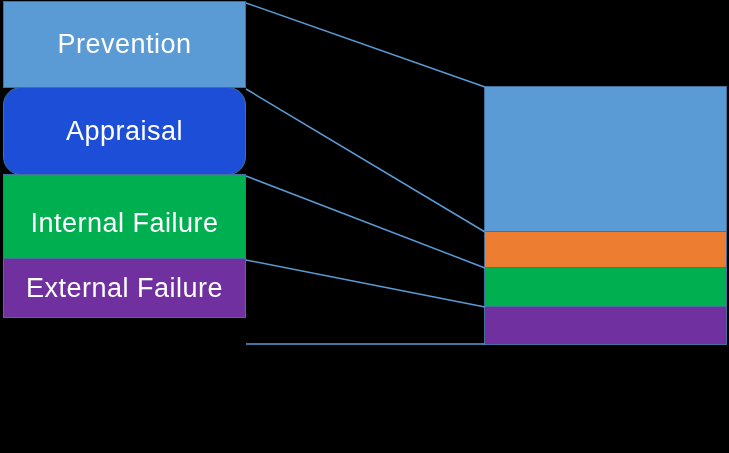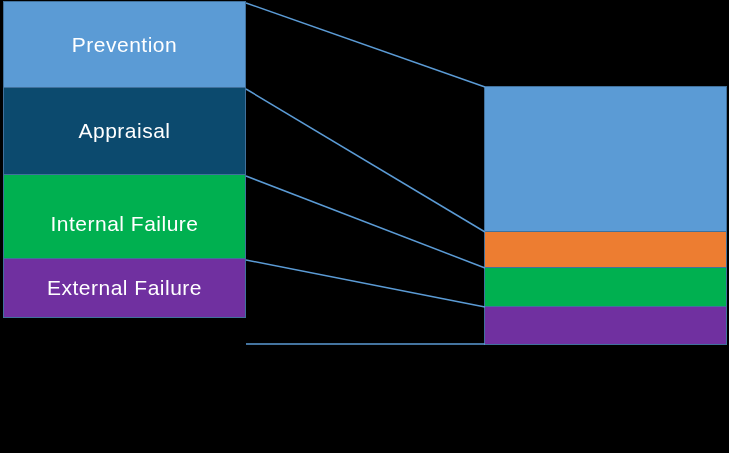--- a/index.html
+++ b/index.html
@@ -38,21 +38,21 @@
     display: flex;
     align-items: center;
     justify-content: center;
   }
   .segment + .segment {
     border-top-width: 1px;
     margin-top: -1px;
   }
   .seg-label {
     color: #FFFFFF;
-    font-size: 21px;
+    font-size: 27px;
     font-weight: 400;
     letter-spacing: 0.5px;
     white-space: nowrap;
   }
   
   .l-seg-0 { height: 87px; }
   .l-seg-1 { height: 88px; }
   .l-seg-2 { height: 85px; }
   .l-seg-3 { height: 60px; }
   
@@ -71,21 +71,21 @@
 </style>
 </head>
 <body>
 
 <div class="stage">
 
   <div class="bar bar-left">
     <div class="segment l-seg-0" style="background-color: rgb(91, 155, 213); border-color: rgb(65, 113, 156);">
       <span class="seg-label" style="color: rgb(255, 255, 255);">Prevention</span>
     </div>
-    <div class="segment l-seg-1" style="background-color: #0c4a6e; border-color: rgb(65, 113, 156);">
+    <div class="segment l-seg-1" style="background-color: #1d4ed8; border-color: rgb(65, 113, 156); border-radius: 18px;">
       <span class="seg-label" style="color: rgb(255, 255, 255);">Appraisal</span>
     </div>
     <div class="segment l-seg-2" style="background-color: rgb(0, 176, 80); border-color: rgb(65, 113, 156);">
       <span class="seg-label" style="color: rgb(255, 255, 255); margin-top: 14px;">Internal Failure</span>
     </div>
     <div class="segment l-seg-3" style="background-color: rgb(112, 48, 160); border-color: rgb(65, 113, 156);">
       <span class="seg-label" style="color: rgb(255, 255, 255);">External Failure</span>
     </div>
   </div>
 

